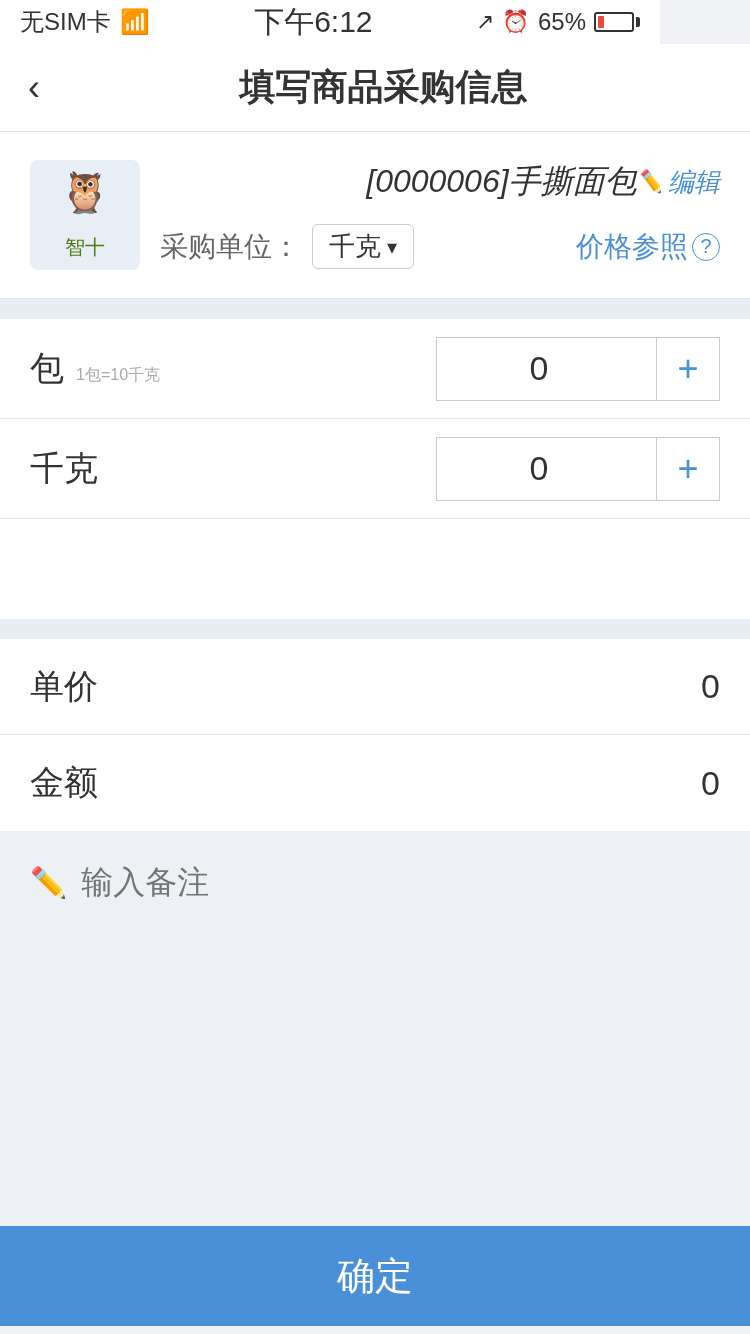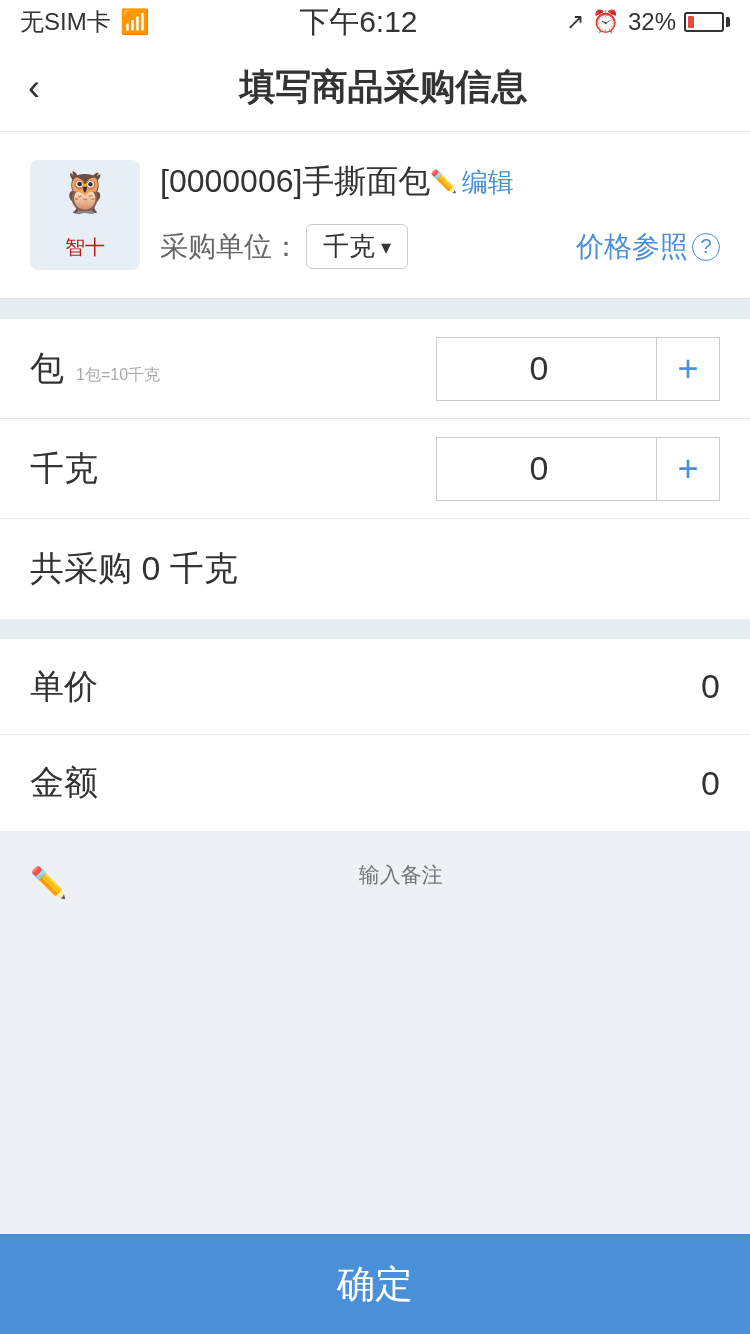--- a/index.html
+++ b/index.html
@@ -8,21 +8,21 @@
       width: 750px;
       min-height: 1334px;
       font-family: -apple-system, 'PingFang SC', 'Helvetica Neue', sans-serif;
       background: #f0f2f5;
       font-size: 32px;
       color: #333;
     }
 
     
     .status-bar {
-      width: 750px;
+      width: 660px;
       height: 44px;
       background: #fff;
       display: flex;
       align-items: center;
       justify-content: space-between;
       padding: 0 20px;
       font-size: 24px;
       color: #333;
     }
     .status-bar-left { display: flex; align-items: center; gap: 10px; }
@@ -99,30 +99,31 @@
       align-items: center;
       justify-content: center;
       flex-shrink: 0;
     }
     .product-thumb-icon {
       font-size: 40px;
       color: #8fb3cc;
     }
     .product-thumb-text {
       font-size: 20px;
-      color: #b91c1c;
+      color: #4d7c0f;
       margin-top: 18px;
     }
     .product-info {
       flex: 1;
     }
     .product-name-row {
       display: flex;
       align-items: center;
-      justify-content: flex-start;
+      justify-content: flex-end;
+      font-style: italic;
     }
     .product-name {
       font-size: 32px;
       color: #333;
       font-weight: 500;
     }
     .edit-link {
       font-size: 26px;
       color: #4a90d9;
       display: flex;
@@ -274,38 +275,37 @@
     .remark-icon {
       font-size: 30px;
       color: #aaa;
       margin-top: 4px;
     }
     .remark-input-area {
       flex: 1;
       background: transparent;
       border: none;
       outline: none;
-      font-size: 21px;
+      font-size: 32px;
       color: #aaa;
       resize: none;
-      text-align: center;
     }
 
     
     .confirm-btn {
       width: 750px;
       height: 100px;
       background: #4a90d9;
       border: none;
       color: #fff;
       font-size: 38px;
       font-weight: 500;
       cursor: pointer;
       position: fixed;
-      bottom: 0;
+      bottom: 8px;
       left: 0;
     }
 
     .wifi-icon { font-size: 24px; }
 
     .main-content {
       display: flex;
       flex-direction: column;
       min-height: calc(1334px - 44px - 88px - 100px);
     }
@@ -320,21 +320,21 @@
 
 <div class="status-bar">
   <div class="status-bar-left">
     <span>无SIM卡</span>
     <span class="wifi-icon">📶</span>
   </div>
   <div class="status-bar-center">下午6:12</div>
   <div class="status-bar-right">
     <span style="font-size:22px;">↗</span>
     <span style="font-size:22px;">⏰</span>
-    <span>32%</span>
+    <span>65%</span>
     <div class="battery-bar">
       <div class="battery-body">
         <div class="battery-fill"></div>
       </div>
       <div class="battery-tip"></div>
     </div>
   </div>
 </div>
 
 <div class="nav-bar">
@@ -351,21 +351,21 @@
     </div>
     <div class="product-info">
       <div class="product-name-row">
         <span class="product-name">[0000006]手撕面包</span>
         <span class="edit-link">
           <span style="font-size:22px;">✏️</span>
           <span>编辑</span>
         </span>
       </div>
       <div class="purchase-unit-row">
-        <div style="display:flex;align-items:center;gap:6px;">
+        <div style="display:flex;align-items:center;gap:12px;">
           <span class="purchase-unit-label">采购单位：</span>
           <div class="unit-select">
             <span>千克</span>
             <span style="font-size:20px;">▾</span>
           </div>
         </div>
         <div class="price-ref">
           <span>价格参照</span>
           <span style="font-size:24px;border:1px solid #4a90d9;border-radius:50%;width:28px;height:28px;display:inline-flex;align-items:center;justify-content:center;font-size:20px;">?</span>
         </div>
@@ -393,21 +393,20 @@
         <span>千克</span>
       </div>
       <div class="input-row-right">
         <input class="qty-input" type="number" value="0" style="">
         <div class="qty-plus">+</div>
       </div>
     </div>
   </div>
 
   <div class="summary-row">
-    <span class="summary-text">共采购 0 千克</span>
   </div>
 
   <div class="section-divider"></div>
 
   <div class="price-section">
     <div class="price-row">
       <span class="price-row-label">单价</span>
       <span class="price-row-value">0</span>
     </div>
     <div class="price-row" style="border-bottom:none;text-align:center;">

